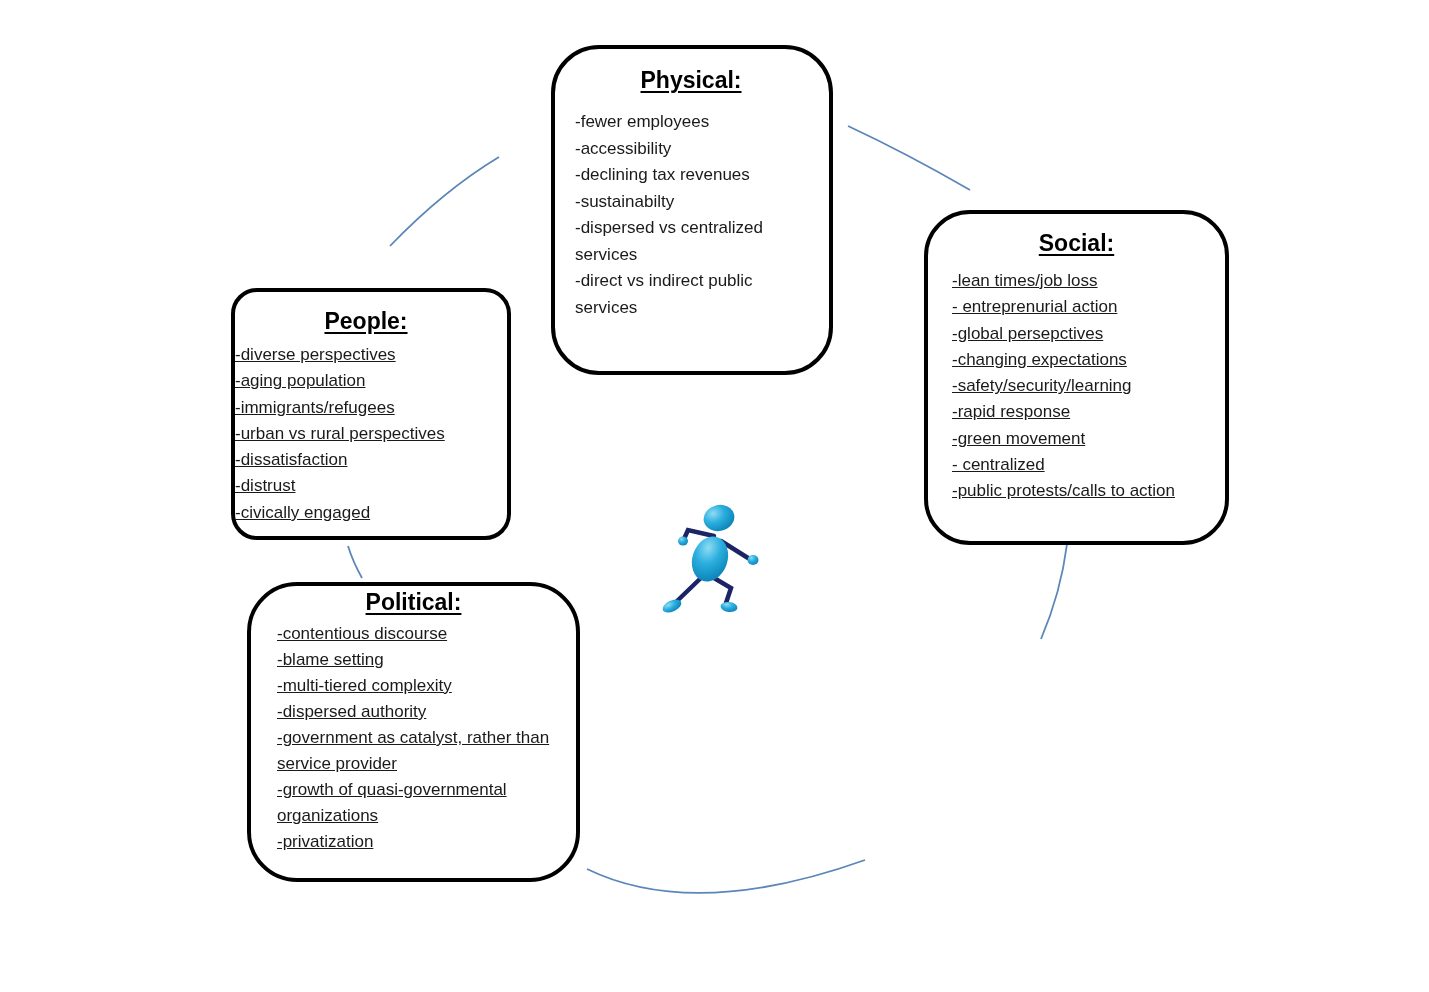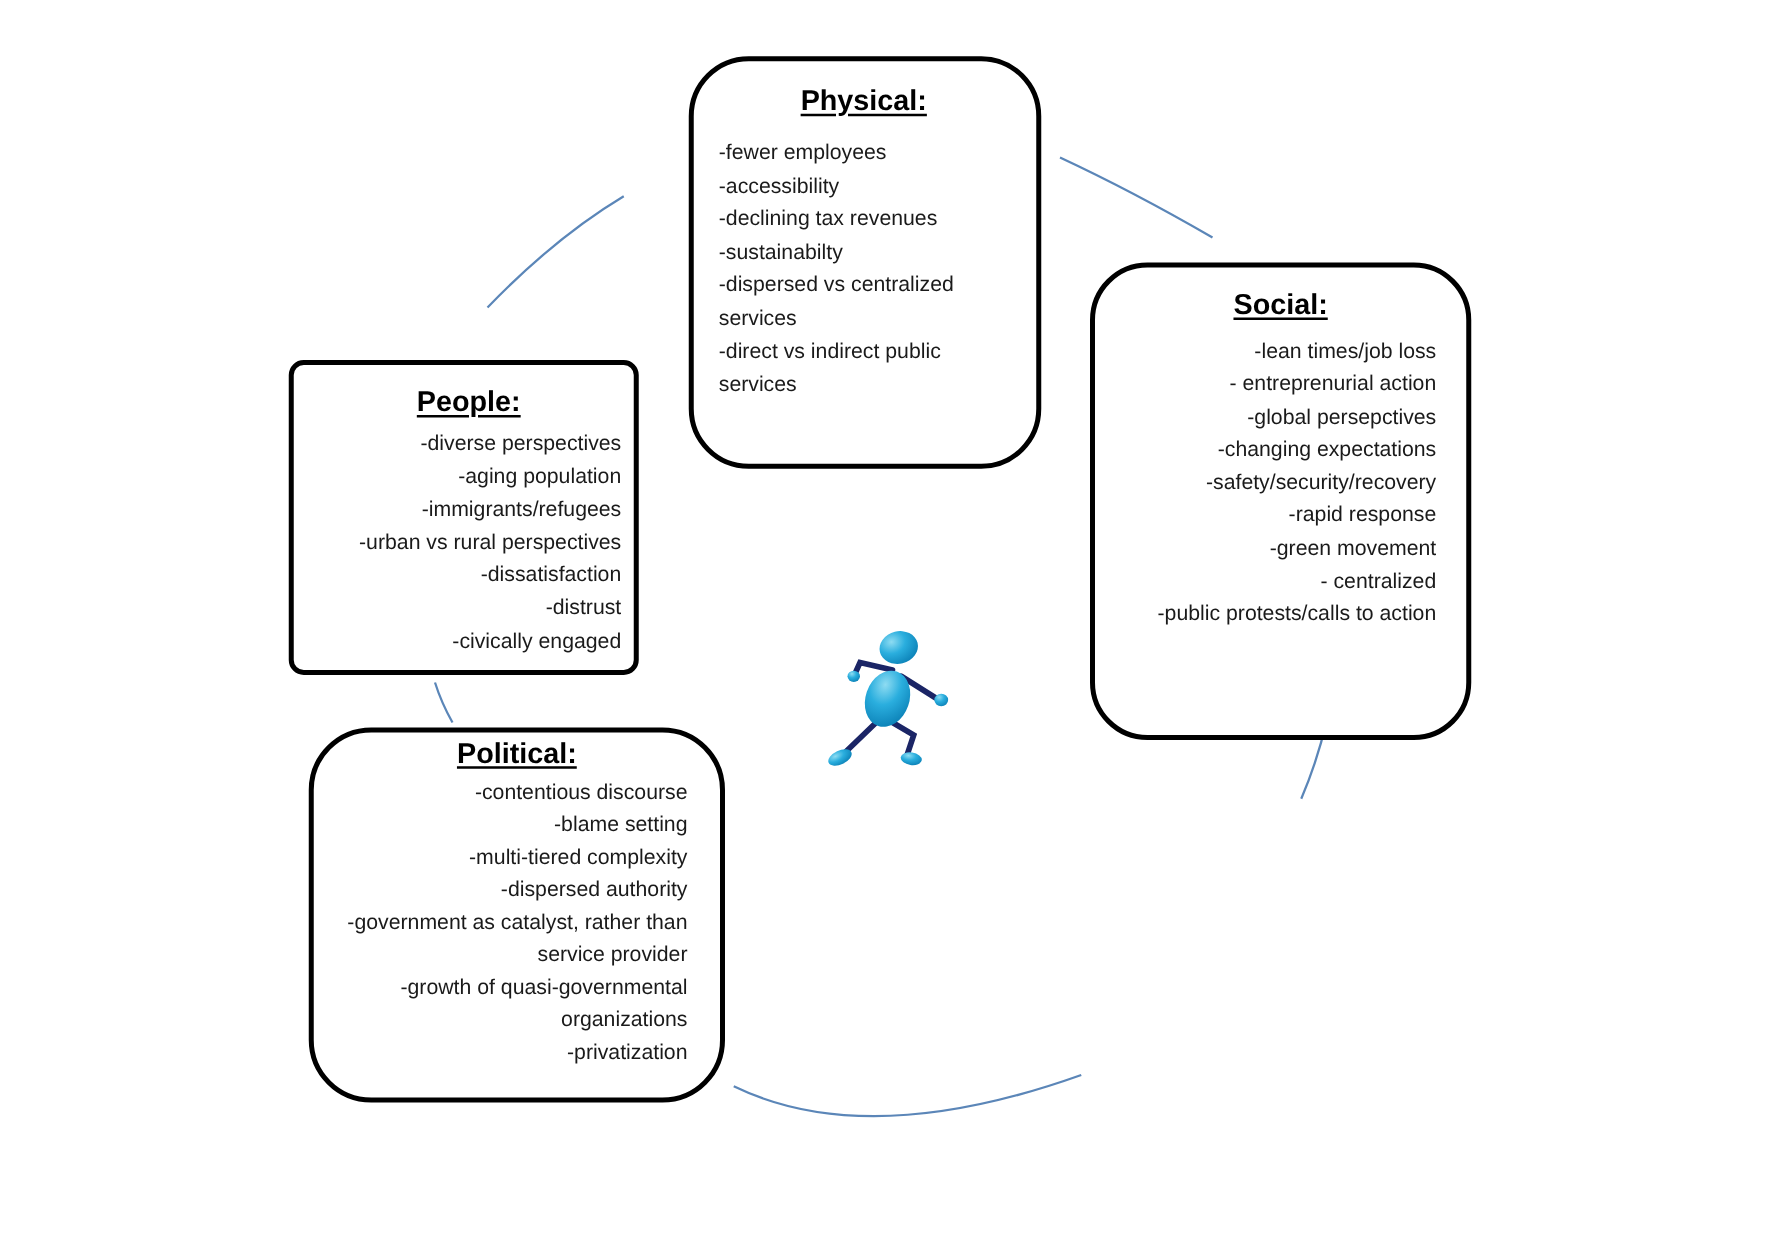--- a/index.html
+++ b/index.html
@@ -23,37 +23,37 @@
   }
   .box-title {
     font-size:23px; font-weight:bold; line-height:30px;
     text-align:center;
     text-decoration:underline;
     text-underline-offset:3px;
     color:#000000;
   }
   .box-items { font-size:17px; line-height:26px; color:#1a1a1a; }
   .items-left { text-align:left; }
-  .items-center { text-align:right; }
+  .items-center { text-align:left;text-decoration:underline; }
 
   #box-physical {
     left:551px; top:45px; width:282px; height:330px;
     border-radius:48px; padding:16px 22px 0 20px;
   }
   #box-physical .box-items { margin-top:14px; line-height:26.5px; }
 
   #box-social {
-    left:872px; top:210px; width:305px; height:382px;
+    left:924px; top:210px; width:305px; height:335px;
     border-radius:46px; padding:14px 24px 0 24px;
   }
   #box-social .box-items { margin-top:10px; line-height:26.3px; }
 
   #box-people {
     left:231px; top:288px; width:280px; height:252px;
-    border-radius:12px; padding:14px 10px 0 18px;
+    border-radius:26px; padding:14px 10px 0 0;
   }
   #box-people .box-items { margin-top:6px; line-height:26.3px; }
 
   #box-political {
     left:247px; top:582px; width:333px; height:300px;
     border-radius:50px; padding:1px 26px 0 26px;
   }
   #box-political .box-items { margin-top:4px; line-height:26px; }
 
   #box-technological {
@@ -112,21 +112,21 @@
     </div>
   </div>
 
   <div class="box" id="box-social">
     <div class="box-title">Social:</div>
     <div class="box-items items-center">
       <div>-lean times/job loss</div>
       <div>- entreprenurial action</div>
       <div>-global persepctives</div>
       <div>-changing expectations</div>
-      <div>-safety/security/recovery</div>
+      <div>-safety/security/learning</div>
       <div>-rapid response</div>
       <div>-green movement</div>
       <div>- centralized</div>
       <div>-public protests/calls to action</div>
     </div>
   </div>
 
   <div class="box" id="box-people">
     <div class="box-title">People:</div>
     <div class="box-items items-center">

